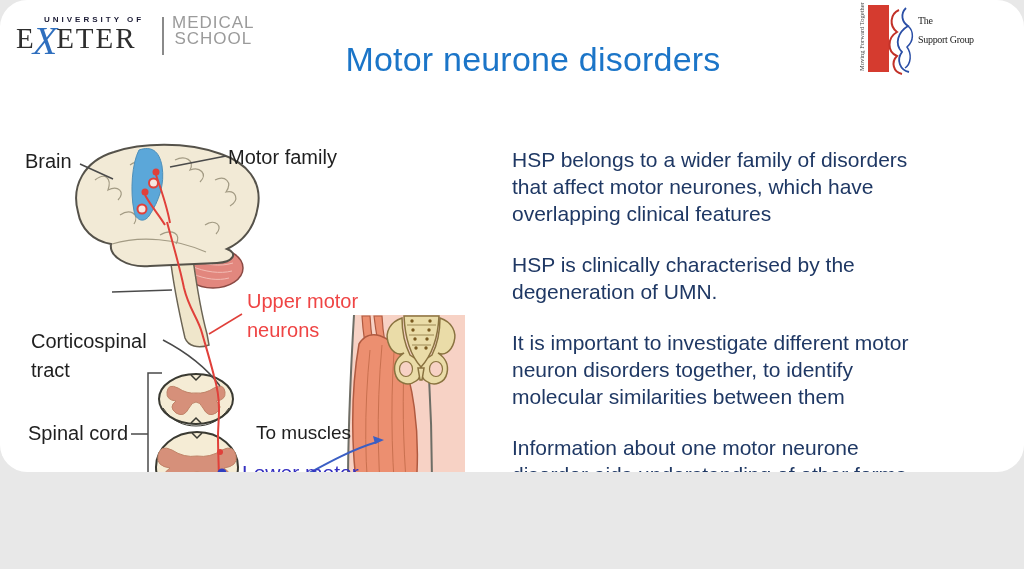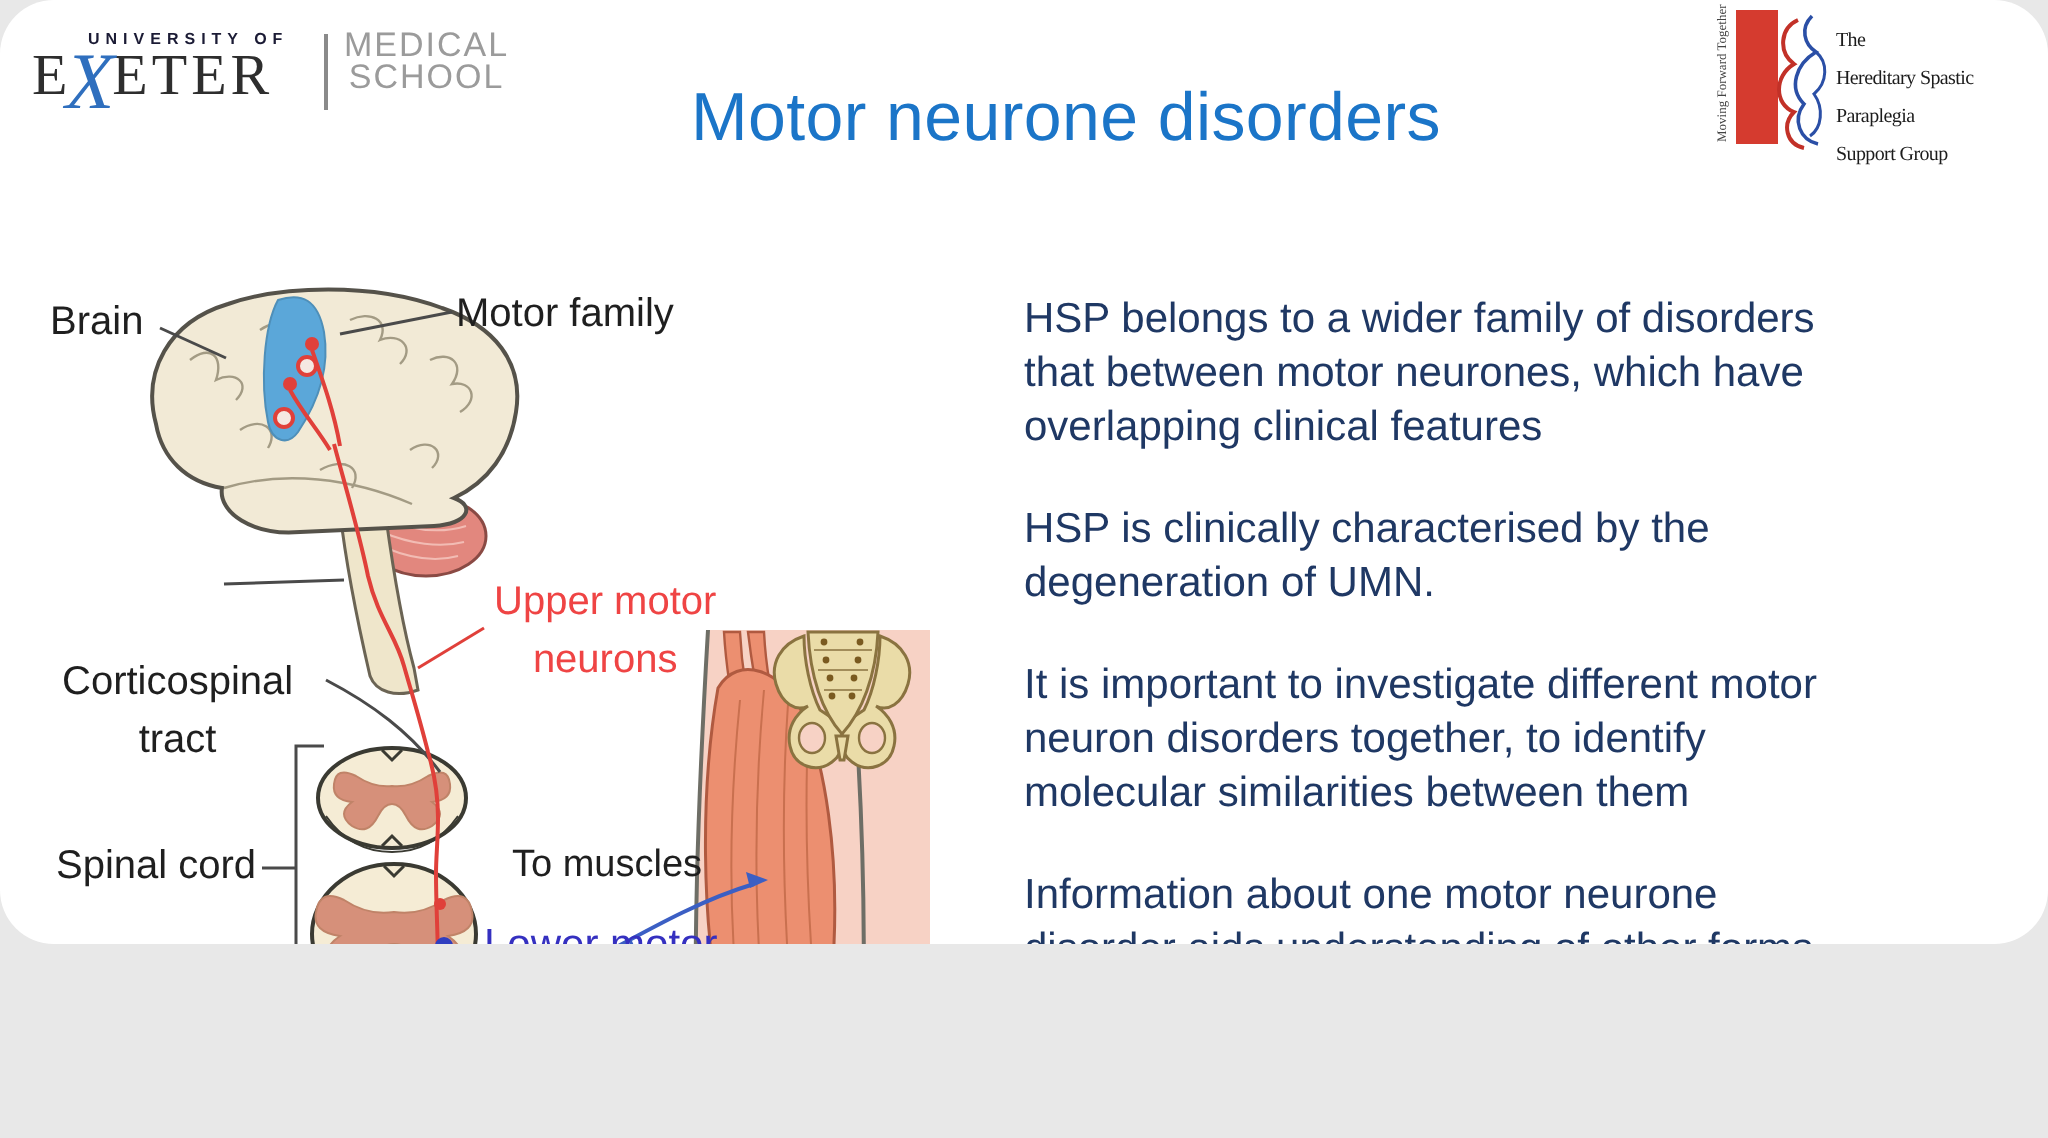--- a/index.html
+++ b/index.html
@@ -30,21 +30,21 @@
   .hsp-bar { position:absolute; left:12px; top:1px; width:21px; height:67px; background:#D53B2F; }
   .hsp-fig { position:absolute; left:20px; top:0; }
   .hsp-text { position:absolute; left:62px; top:7px; font-size:10px; line-height:19px;
               color:#1c1c1c; letter-spacing:-0.3px; }
   
   .body-col { position:absolute; left:512px; top:146px; width:505px;
               color:#1F3864; font-size:21px; line-height:27px; }
   .body-col p { margin:0 0 24px 0; white-space:pre-line; }
   
   .dlabel { position:absolute; font-size:20px; color:#1f1f1f; line-height:29px;
-            white-space:pre-line;text-align:center; }
+            white-space:pre-line; }
   .dlabel.red  { color:#ef4444; }
   .dlabel.blue { color:#3530C0; font-size:21px; line-height:27px; }
   svg { display:block; }
 </style>
 </head>
 <body>
 
 <div class="slide">
 
   <div class="exeter-logo">
@@ -66,28 +66,27 @@
   <div class="hsp-logo">
     <div class="hsp-vtext">Moving Forward Together</div>
     <div class="hsp-bar"></div>
     <svg class="hsp-fig" width="42" height="74" viewBox="0 0 42 74">
       <path d="M 23 6 C 14 10, 13 22, 21 28 C 11 34, 11 48, 21 52 C 15 58, 17 68, 26 70" stroke="#C23128" stroke-width="2" fill="none"></path>
       <path d="M 30 4 C 24 10, 26 18, 32 22 C 22 28, 18 40, 26 48 C 20 56, 24 66, 33 68" stroke="#2B4FA6" stroke-width="1.8" fill="none"></path>
       <path d="M 32 22 C 38 27, 38 37, 31 43 C 36 50, 35 60, 29 64" stroke="#2B4FA6" stroke-width="1.5" fill="none"></path>
     </svg>
     <div class="hsp-text">
       <div>The</div>
-      <div>Hereditary Spastic Paraplegia</div>
       <div>Support Group</div>
     </div>
   </div>
 
   <div class="body-col">
     <p>HSP belongs to a wider family of disorders
-that between motor neurones, which have
+that affect motor neurones, which have
 overlapping clinical features</p>
     <p>HSP is clinically characterised by the
 degeneration of UMN.</p>
     <p>It is important to investigate different motor
 neuron disorders together, to identify
 molecular similarities between them</p>
     <p>Information about one motor neurone
 disorder aids understanding of other forms</p>
   </div>
 

